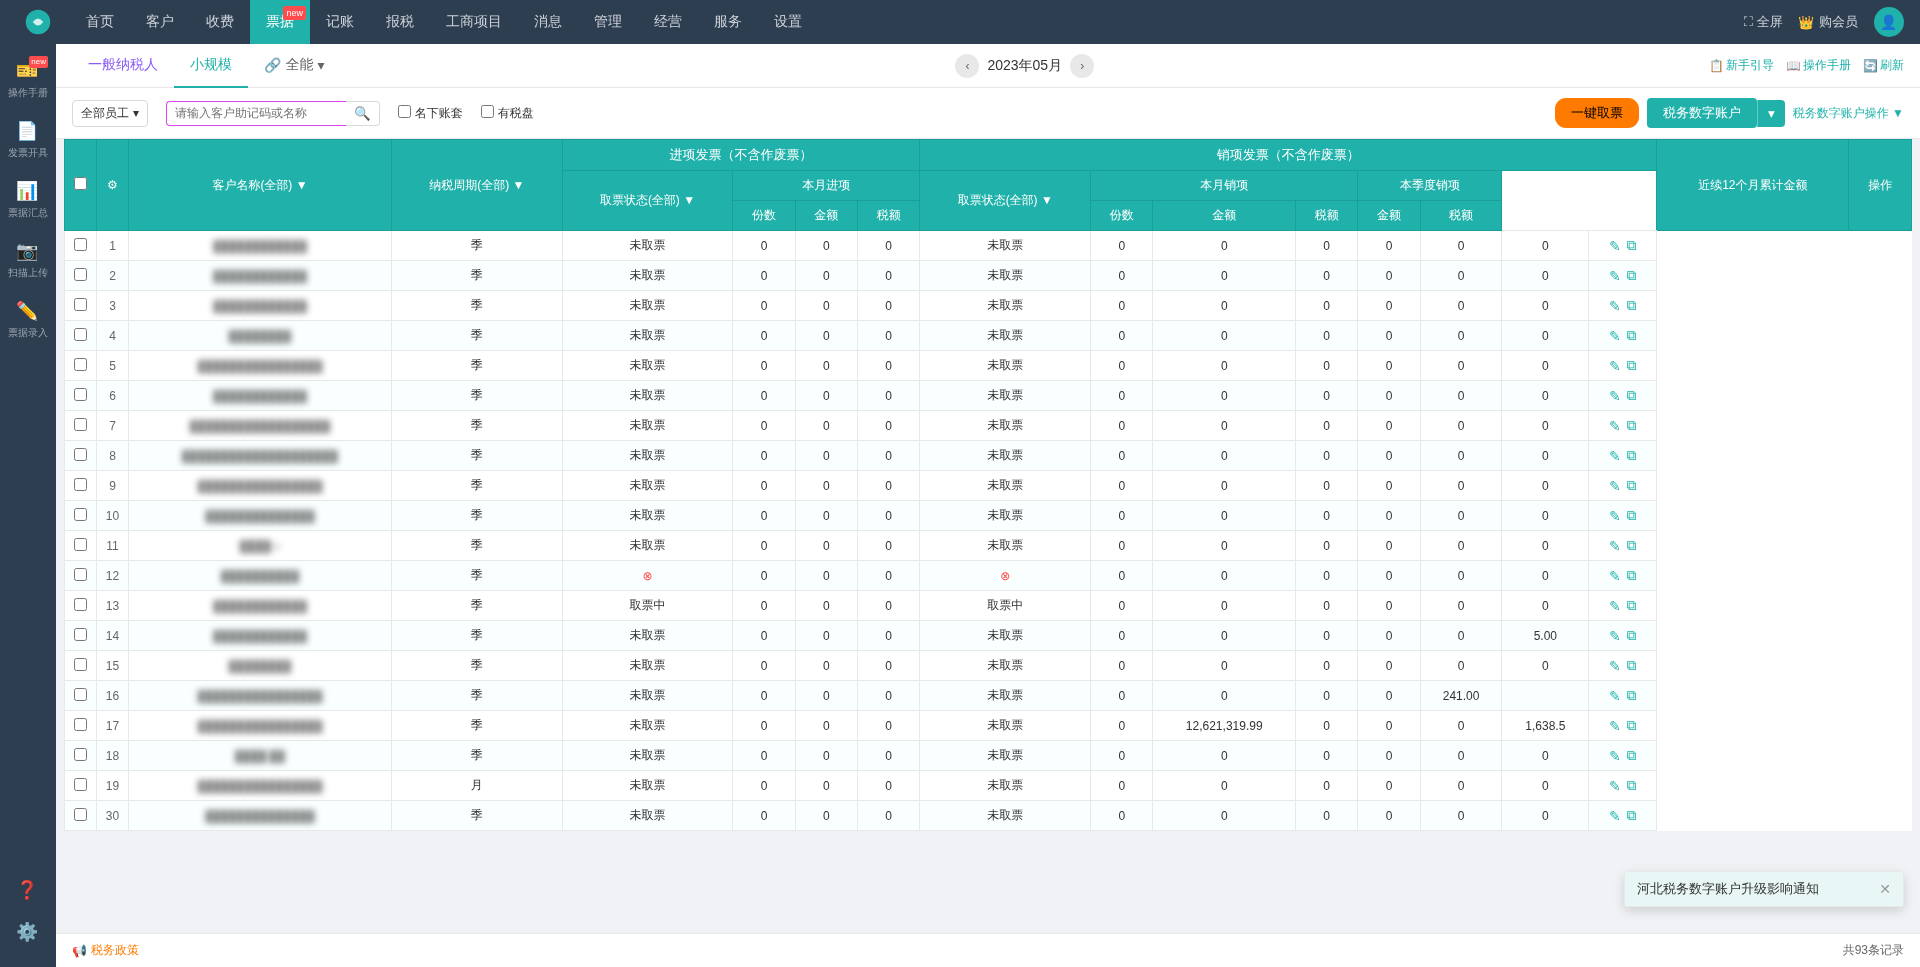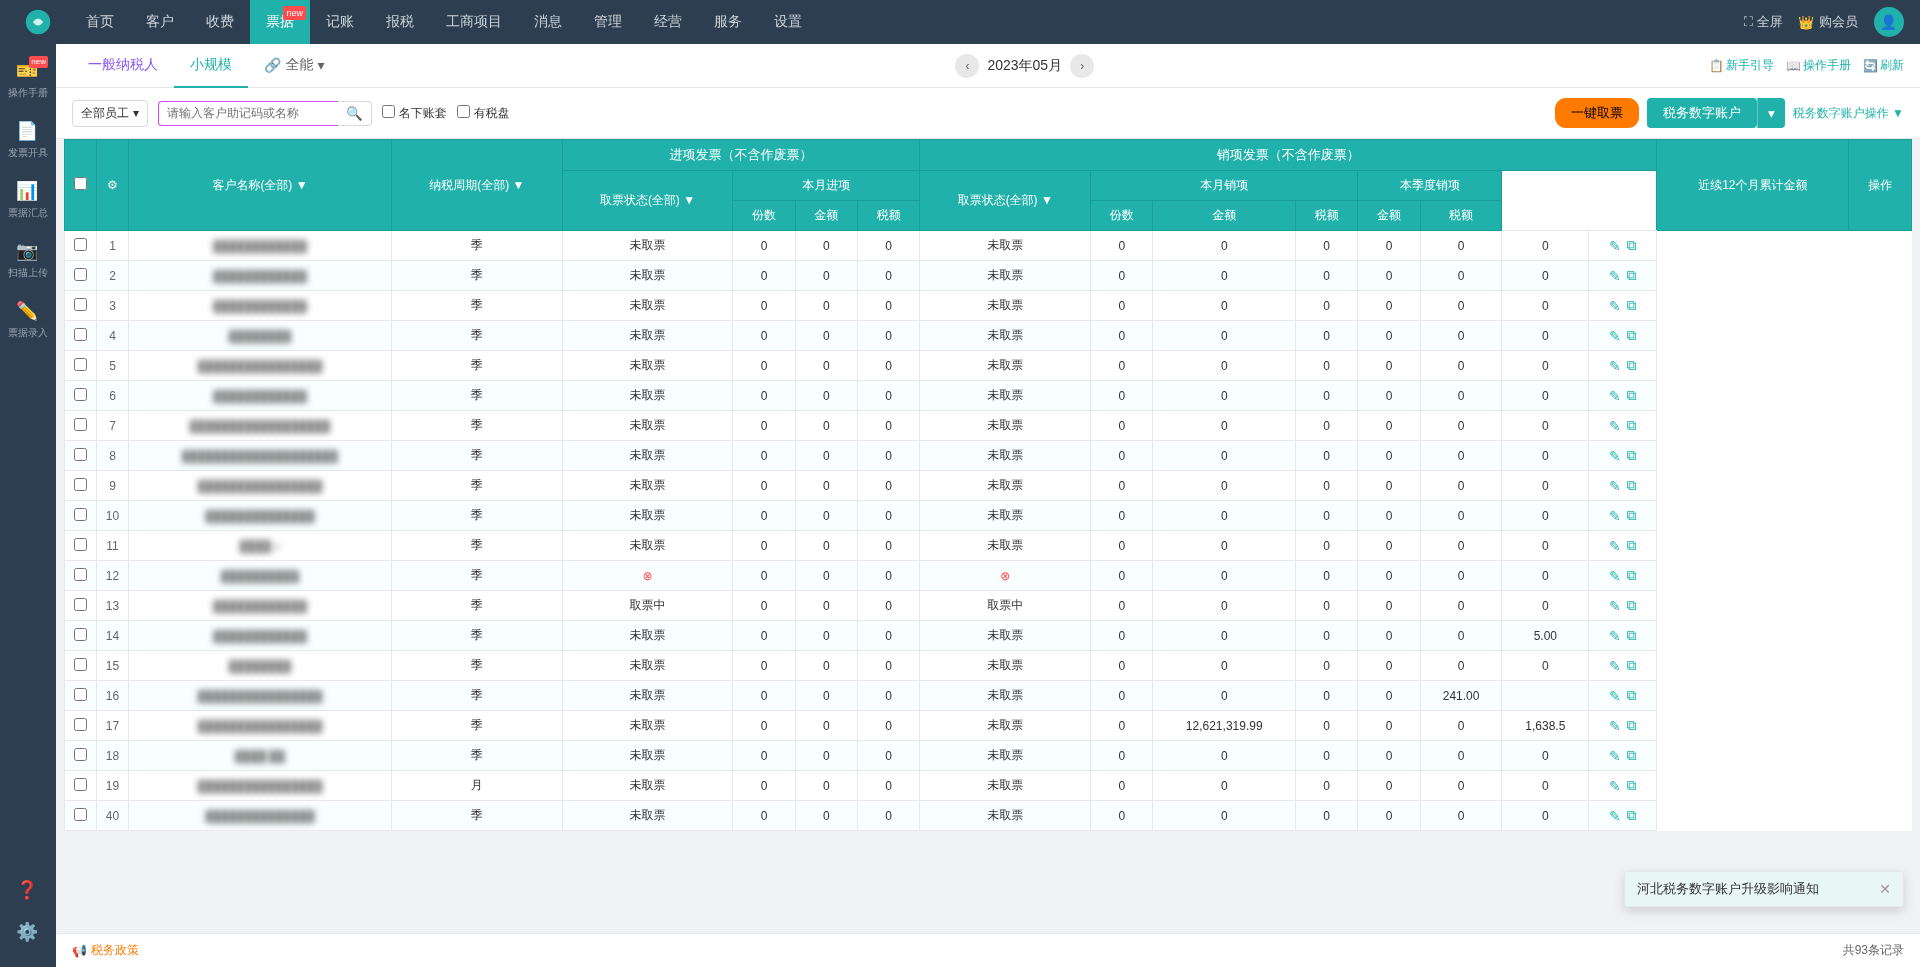--- a/index.html
+++ b/index.html
@@ -30,30 +30,30 @@
     
     .sub-tabs { background: #fff; padding: 0 16px; border-bottom: 1px solid #e8e8e8; display: flex; align-items: center; height: 44px; gap: 0; }
     .sub-tab { padding: 0 16px; height: 44px; display: flex; align-items: center; cursor: pointer; font-size: 14px; color: #8b5cf6; border-bottom: 2px solid transparent; }
     .sub-tab.active { color: #20b2aa; border-bottom-color: #20b2aa; font-weight: 500; }
     .sub-tab-dropdown { display: flex; align-items: center; gap: 4px; cursor: pointer; color: #666; font-size: 14px; }
     .date-nav { display: flex; align-items: center; gap: 8px; }
     .date-nav .arrow { width: 24px; height: 24px; border-radius: 50%; background: #e8e8e8; display: flex; align-items: center; justify-content: center; cursor: pointer; color: #666; font-size: 12px; }
     .date-nav .date-text { font-size: 14px; font-weight: 500; color: #333; }
 
     
-    .toolbar { background: #fff; padding: 10px 16px; border-bottom: 1px solid #e8e8e8; display: flex; align-items: center; gap: 10px; }
+    .toolbar { background: #fff; padding: 10px 16px; border-bottom: 1px solid #e8e8e8; display: flex; align-items: center; gap: 18px; }
     .toolbar-select { display: flex; align-items: center; gap: 4px; border: 1px solid #d9d9d9; border-radius: 4px; padding: 4px 8px; cursor: pointer; font-size: 12px; background: #fff; }
     .toolbar-input { border: 1px solid #d946ef; border-radius: 4px; padding: 4px 8px; font-size: 12px; width: 180px; outline: none; }
     .toolbar-search-btn { border: 1px solid #d9d9d9; background: #fff; padding: 4px 8px; cursor: pointer; border-radius: 0 4px 4px 0; border-left: none; }
     .toolbar-checkbox { display: flex; align-items: flex-start; gap: 4px; cursor: pointer; font-size: 12px; }
     .toolbar-right { margin-left: auto; display: flex; align-items: center; gap: 8px; }
     .btn-orange { background: #ff7a00; color: #000000; border: none; padding: 6px 16px; border-radius: 11px; cursor: pointer; font-size: 13px; }
     .btn-teal { background: #20b2aa; color: #fff; border: none; padding: 6px 16px; border-radius: 4px; cursor: pointer; font-size: 13px; }
     .btn-dropdown { background: #20b2aa; color: #fff; border: none; padding: 6px 10px; border-radius: 0 4px 4px 0; cursor: pointer; border-left: 1px solid rgba(255,255,255,0.3); }
-    .btn-teal-group { display: flex; }
+    .btn-teal-group { display: flex; align-items: center; }
 
     
     .top-actions { margin-left: auto; display: flex; align-items: center; gap: 12px; font-size: 12px; color: #20b2aa; }
     .top-actions span { cursor: pointer; display: flex; align-items: center; gap: 2px; }
 
     
     .table-container { flex: 1; overflow: auto; padding: 0 8px; }
     .data-table { width: 100%; border-collapse: collapse; background: #fff; }
     .data-table th { background: #20b2aa; color: #fff; padding: 6px 8px; text-align: center; font-size: 12px; font-weight: normal; border: 1px solid #1a9e97; white-space: nowrap; }
     .data-table th.group-header { font-size: 13px; }
@@ -721,21 +721,21 @@
     <td>0</td>
     <td>
       <div class="action-btns">
         <span class="action-btn">✎</span>
         <span class="action-btn">⧉</span>
       </div>
     </td>
   </tr>
             <tr>
     <td><input type="checkbox" style=""></td>
-    <td><span class="row-num">40</span></td>
+    <td><span class="row-num">30</span></td>
     <td><span style="color:transparent;text-shadow:0 0 6px rgba(0,0,0,0.45);font-size:11px;user-select:none;">██████████████</span></td>
     <td>季</td>
     <td><span>未取票</span></td>
     <td>0</td>
     <td>0</td>
     <td>0</td>
     <td><span>未取票</span></td>
     <td>0</td>
     <td>0</td>
     <td>0</td>

